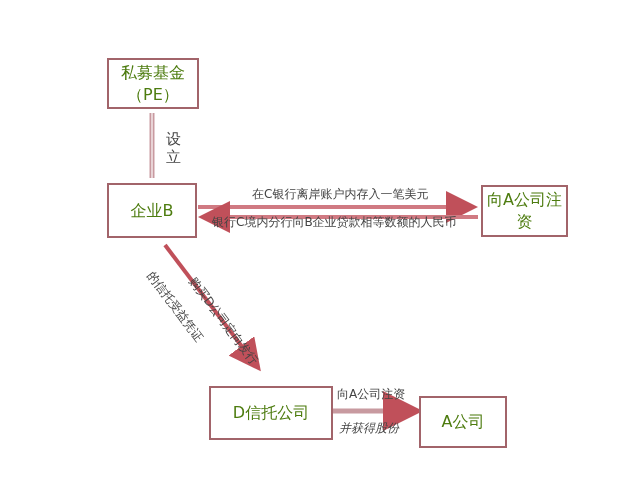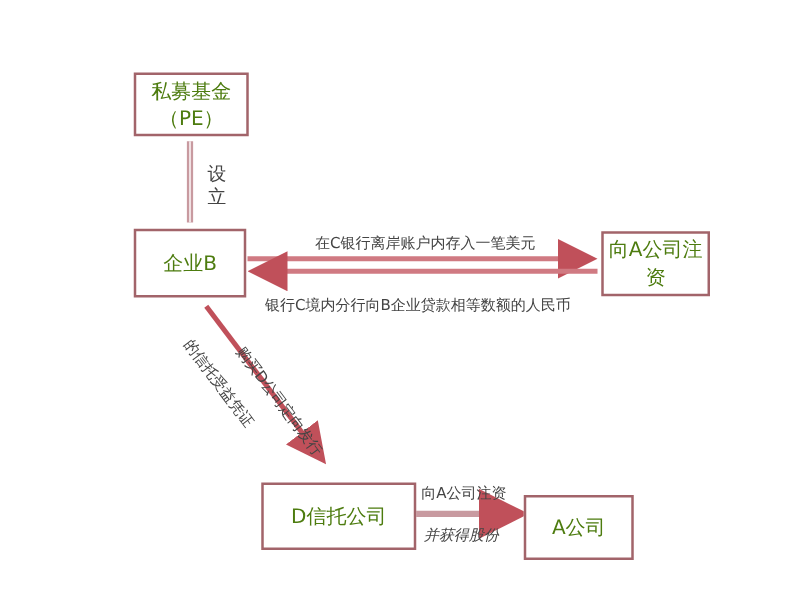--- a/index.html
+++ b/index.html
@@ -52,21 +52,21 @@
   <div>设</div>
   <div>立</div>
 </div>
 
 <div class="box" style="left:107px; top:183px; width:90px; height:55px;">
   <span>企业B</span>
 </div>
 
 <div class="label" style="left:252px; top:186px;">在C银行离岸账户内存入一笔美元</div>
 
-<div class="label" style="left:212px; top:236px;">银行C境内分行向B企业贷款相等数额的人民币</div>
+<div class="label" style="left:212px; top:214px;">银行C境内分行向B企业贷款相等数额的人民币</div>
 
 <div class="box" style="left:481px; top:185px; width:87px; height:52px;">
   <span>向A公司注资</span>
 </div>
 
 <div class="label" style="left:135px; top:295px; transform:rotate(53deg); transform-origin:center; line-height:16px; font-size:12px;">
   <div style="margin-left:30px;">购买D公司定向发行</div>
   <div style="margin-left:0px; margin-top:14px;">的信托受益凭证</div>
 </div>
 

